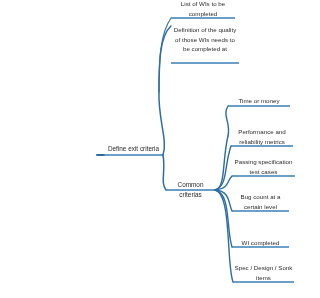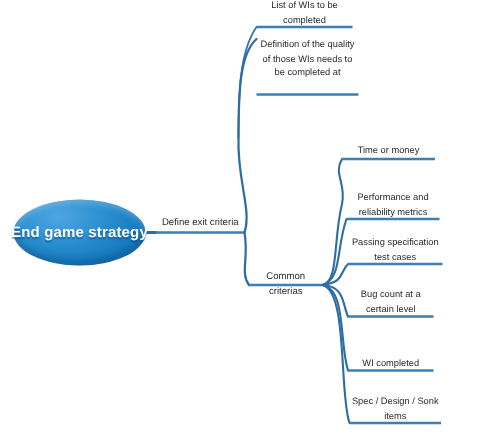--- a/index.html
+++ b/index.html
@@ -87,23 +87,20 @@
     <path d="M215,190 C232,194 226,262 233,282" stroke="#2e6da4" stroke-width="1.4" fill="none" stroke-linecap="round"></path>
 
     <path d="M228,106 L290,106" stroke="#3b7fb5" stroke-width="1.7" fill="none"></path>
     <path d="M231,146 L293,146" stroke="#3b7fb5" stroke-width="1.7" fill="none"></path>
     <path d="M232,176 L295,176" stroke="#3b7fb5" stroke-width="1.7" fill="none"></path>
     <path d="M232,211 L289,211" stroke="#3b7fb5" stroke-width="1.7" fill="none"></path>
     <path d="M232,247 L289,247" stroke="#3b7fb5" stroke-width="1.7" fill="none"></path>
     <path d="M233,282 L294,282" stroke="#3b7fb5" stroke-width="1.7" fill="none"></path>
   </svg>
 
-  <div class="root-node">
-    <span class="root-label">End game strategy</span>
-  </div>
 
   <div class="topic branch" style="left:104px; top:144px; width:59px;">
     <span>Define exit criteria</span>
   </div>
 
   <div class="topic" style="left:171px; top:-1px; width:64px;">
     <span>List of WIs to be completed</span>
   </div>
 
   <div class="topic" style="left:171px; top:25px; width:68px;">

